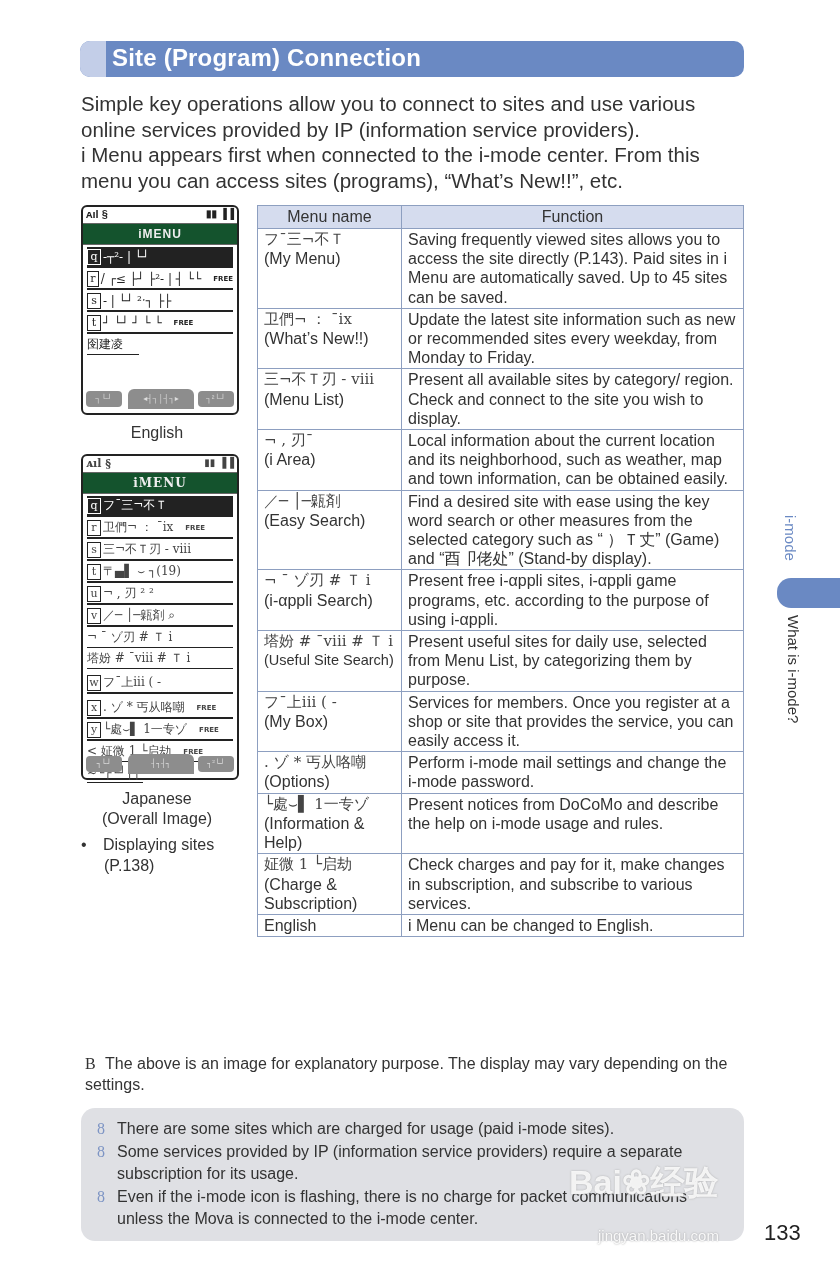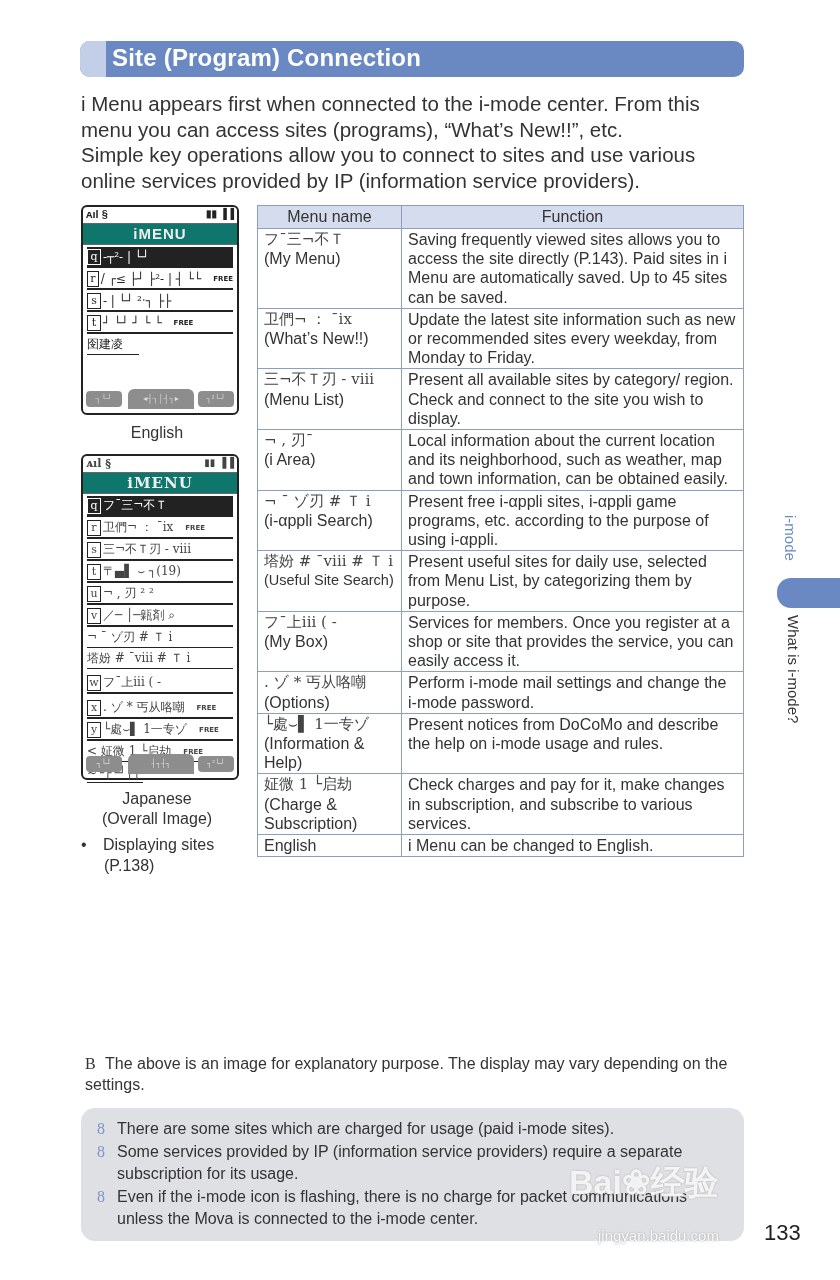--- a/index.html
+++ b/index.html
@@ -25,21 +25,21 @@
   .phone {
     position:absolute; left:81px; width:158px; border:2px solid #222; border-radius:6px; background:#fff;
     box-sizing:border-box;
   }
   .phone.en { top:205px; height:210px; }
   .phone.jp { top:454px; height:326px; }
   .status { height:16px; position:relative; font-size:11px; }
   .status .ant { position:absolute; left:3px; top:1px; font-weight:bold; font-size:11px; }
   .status .batt { position:absolute; right:3px; top:1px; font-size:10px; font-weight:bold; }
   .menu-banner {
-    height:20px; background:#0f766e; color:#eee; text-align:center; font-weight:bold; font-size:15px;
+    height:20px; background:#14532d; color:#eee; text-align:center; font-weight:bold; font-size:12px;
     line-height:20px; letter-spacing:1px; border-top:1px solid #666; border-bottom:1px solid #666;
   }
   .menu-list { padding:2px 4px; font-family:"DejaVu Serif", serif; font-size:12px; }
   .menu-row { display:flex; align-items:center; height:19px; border-bottom:2px solid #222; margin-bottom:1px; white-space:nowrap; overflow:hidden; }
   .menu-row .key { display:inline-block; width:12px; height:14px; border:1.5px solid #222; text-align:center; line-height:14px; font-size:11px; margin-right:2px; }
   .menu-row.sel { background:#222; color:#fff; }
   .menu-row.sel .key { border-color:#fff; }
   .menu-row.plain { border-bottom:1.5px solid #222; }
   .free { font-size:7px; font-weight:bold; font-family:"DejaVu Sans", sans-serif; vertical-align:super;padding-left:12px; }
   .softkeys { position:absolute; left:0; right:0; bottom:4px; height:22px; }
@@ -82,22 +82,22 @@
 </style>
 </head>
 <body>
 
 <div class="title-bar">
   <div class="accent"></div>
   <div class="title">Site (Program) Connection</div>
 </div>
 
 <div class="intro">
+  <p>Simple key operations allow you to connect to sites and use various online services provided by IP (information service providers).</p>
   <p>i Menu appears first when connected to the i-mode center. From this menu you can access sites (programs), “What’s New!!”, etc.</p>
-  <p>Simple key operations allow you to connect to sites and use various online services provided by IP (information service providers).</p>
 </div>
 
 <div class="phone en">
   <div class="status">
     <span class="ant">ᴀıl §</span>
     <span class="batt">▮▮ ▐▐</span>
   </div>
   <div class="menu-banner">iMENU</div>
   <div class="menu-list">
     <div class="menu-row sel">
@@ -234,20 +234,27 @@
           <div>(Menu List)</div>
         </td>
         <td>Present all available sites by category/ region. Check and connect to the site you wish to display.</td>
       </tr>
     <tr>
         <td class="name">
           <div class="jp">¬ , 刃¯</div>
           <div>(i Area)</div>
         </td>
         <td>Local information about the current location and its neighborhood, such as weather, map and town information, can be obtained easily.</td>
+      </tr>
+    <tr>
+        <td class="name">
+          <div class="jp">／─ │─甈剤</div>
+          <div>(Easy Search)</div>
+        </td>
+        <td>Find a desired site with ease using the key word search or other measures from the selected category such as “ ）Ｔ丈” (Game) and “酉卩佬处” (Stand-by display).</td>
       </tr>
     <tr>
         <td class="name">
           <div class="jp">¬ ¯ ゾ刃 # Ｔ i</div>
           <div>(i-αppli Search)</div>
         </td>
         <td>Present free i-αppli sites, i-αppli game programs, etc. according to the purpose of using i-αppli.</td>
       </tr>
     <tr>
         <td class="name">

